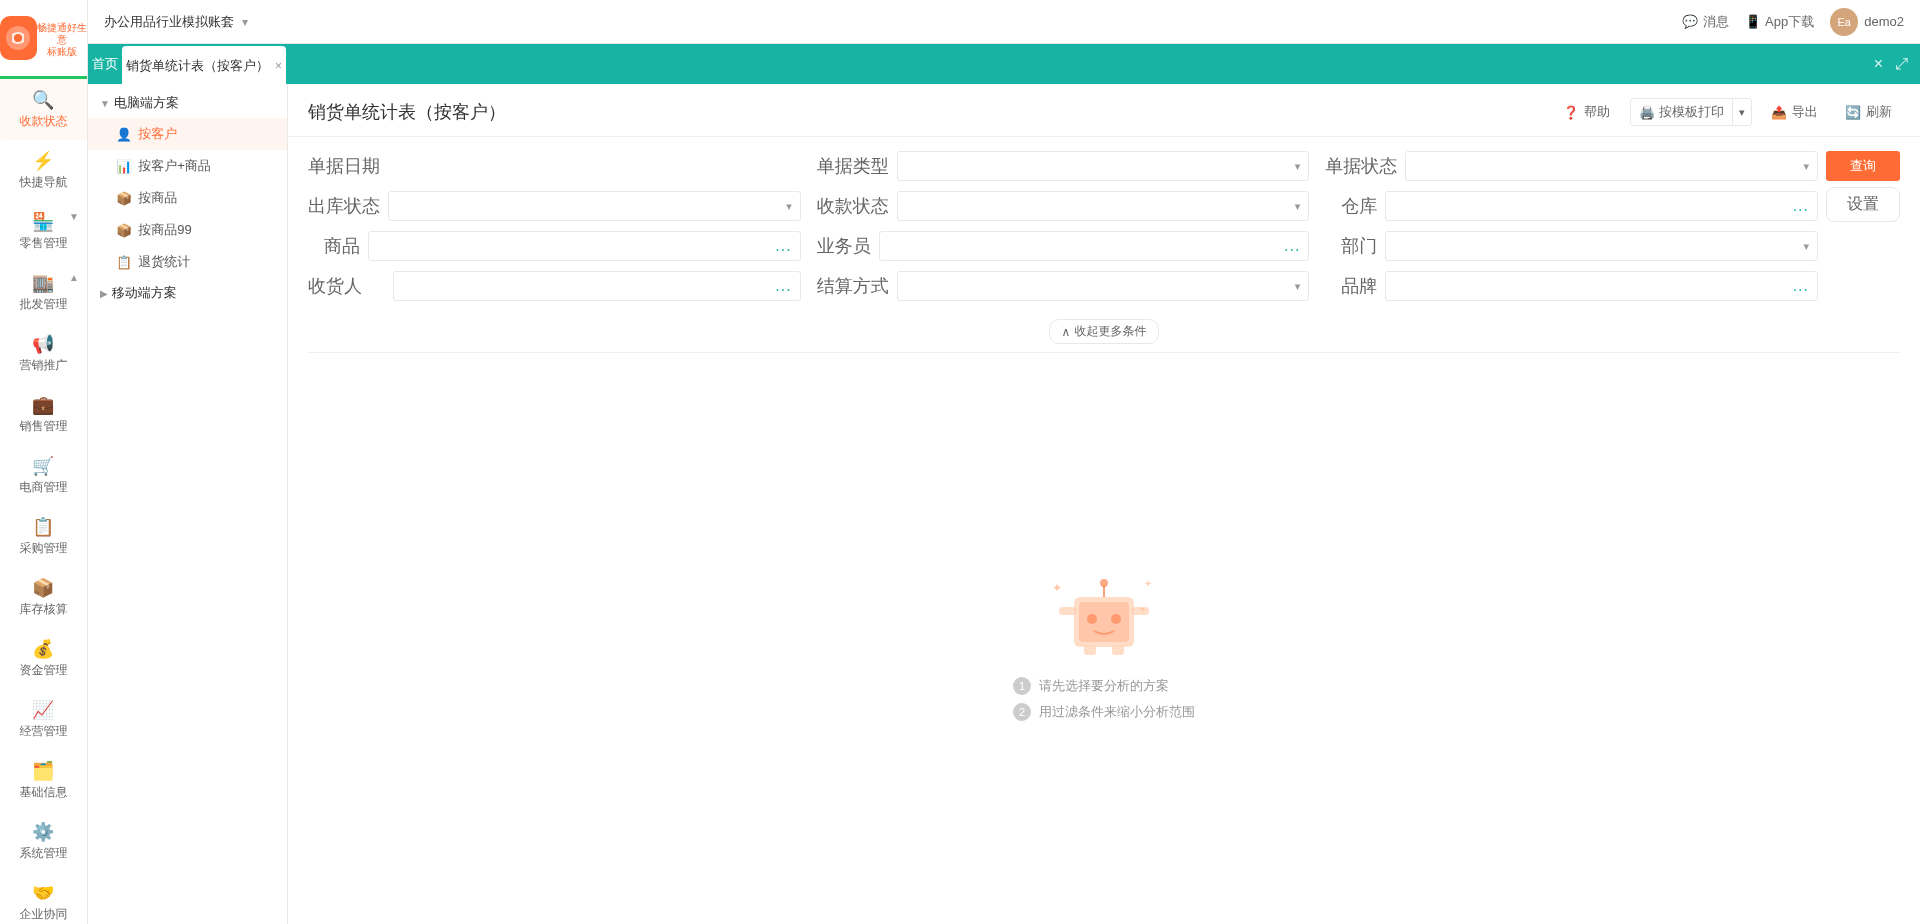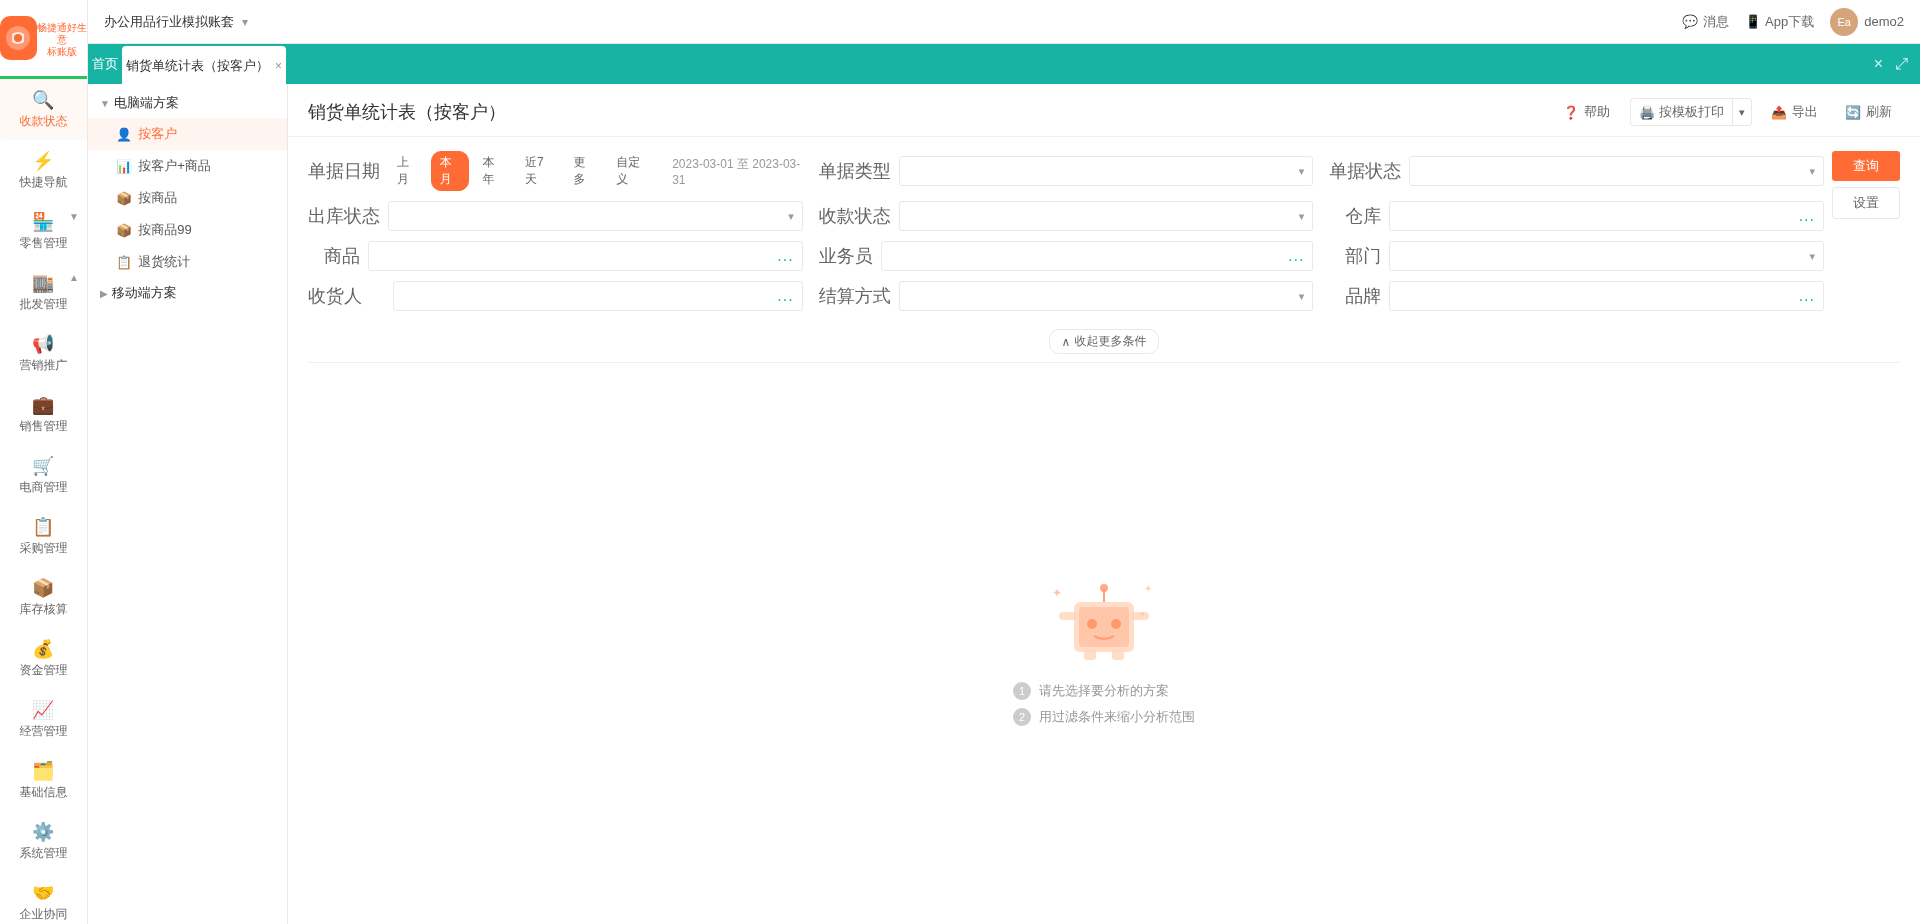--- a/index.html
+++ b/index.html
@@ -79,21 +79,21 @@
     .collapse-bar { display: flex; justify-content: center; padding: 8px 0; background: #fff; border-bottom: 1px solid #f0f0f0; }
     .collapse-btn { display: flex; align-items: center; gap: 4px; color: #666; font-size: 12px; cursor: pointer; padding: 3px 12px; border-radius: 10px; border: 1px solid #e8e8e8; background: #fff; }
 
     
     .empty-state { flex: 1; display: flex; flex-direction: column; align-items: center; justify-content: center; background: #fff; }
     .empty-icon { width: 120px; height: 100px; margin-bottom: 20px; position: relative; }
     .empty-texts { display: flex; flex-direction: column; gap: 8px; }
     .empty-text-item { display: flex; align-items: center; gap: 8px; color: #999; font-size: 13px; }
     .empty-step-num { width: 18px; height: 18px; border-radius: 50%; background: #ccc; color: #fff; font-size: 11px; display: flex; align-items: center; justify-content: center; flex-shrink: 0; }
     .btn-query { background: #ff6b35; color: #fff; border: none; border-radius: 3px; padding: 6px 20px; font-size: 13px; cursor: pointer; white-space: nowrap; }
-    .btn-settings { background: #fff; color: #666; border: 1px solid #e8e8e8; border-radius: 3px; padding: 6px 20px; font-size: 13px; cursor: pointer; white-space: nowrap; }
+    .btn-settings { background: #fff; color: #666; border: 1px solid #e8e8e8; border-radius: 8px; padding: 6px 20px; font-size: 16px; cursor: pointer; white-space: nowrap; }
 
     
     .filter-section { background: #fff; padding: 14px 20px 0; }
     .query-side { display: flex; flex-direction: column; gap: 6px; justify-content: flex-start; padding-top: 0; margin-left: 8px; }
 
     
     ::-webkit-scrollbar { width: 6px; height: 6px; }
     ::-webkit-scrollbar-track { background: #f1f1f1; }
     ::-webkit-scrollbar-thumb { background: #ccc; border-radius: 3px; }
   </style>
@@ -279,31 +279,20 @@
       </div>
 
       <div class="filter-section">
         <div style="display:flex;align-items:flex-start;">
           <div style="flex:1;min-width:0;">
 
             <div style="display:flex;align-items:center;margin-bottom:10px;gap:16px;">
 
               <div style="display:flex;align-items:center;flex:1;">
                 <span class="filter-label">单据日期</span>
-                <div style="display:flex;align-items:center;gap:4px;flex:1;">
-                  <div class="date-btns">
-                    <span class="date-btn">上月</span>
-                    <span class="date-btn active">本月</span>
-                    <span class="date-btn">本年</span>
-                    <span class="date-btn">近7天</span>
-                    <span class="date-btn">更多</span>
-                    <span class="date-btn">自定义</span>
-                  </div>
-                  <span class="date-range-text">2023-03-01 至 2023-03-31</span>
-                </div>
               </div>
 
               <div style="display:flex;align-items:center;flex:1;">
                 <span class="filter-label">单据类型</span>
                 <div class="filter-select" style="cursor:pointer;">
                   <span class="filter-select-text"></span>
                   <span class="filter-select-arrow">▾</span>
                 </div>
               </div>
 

